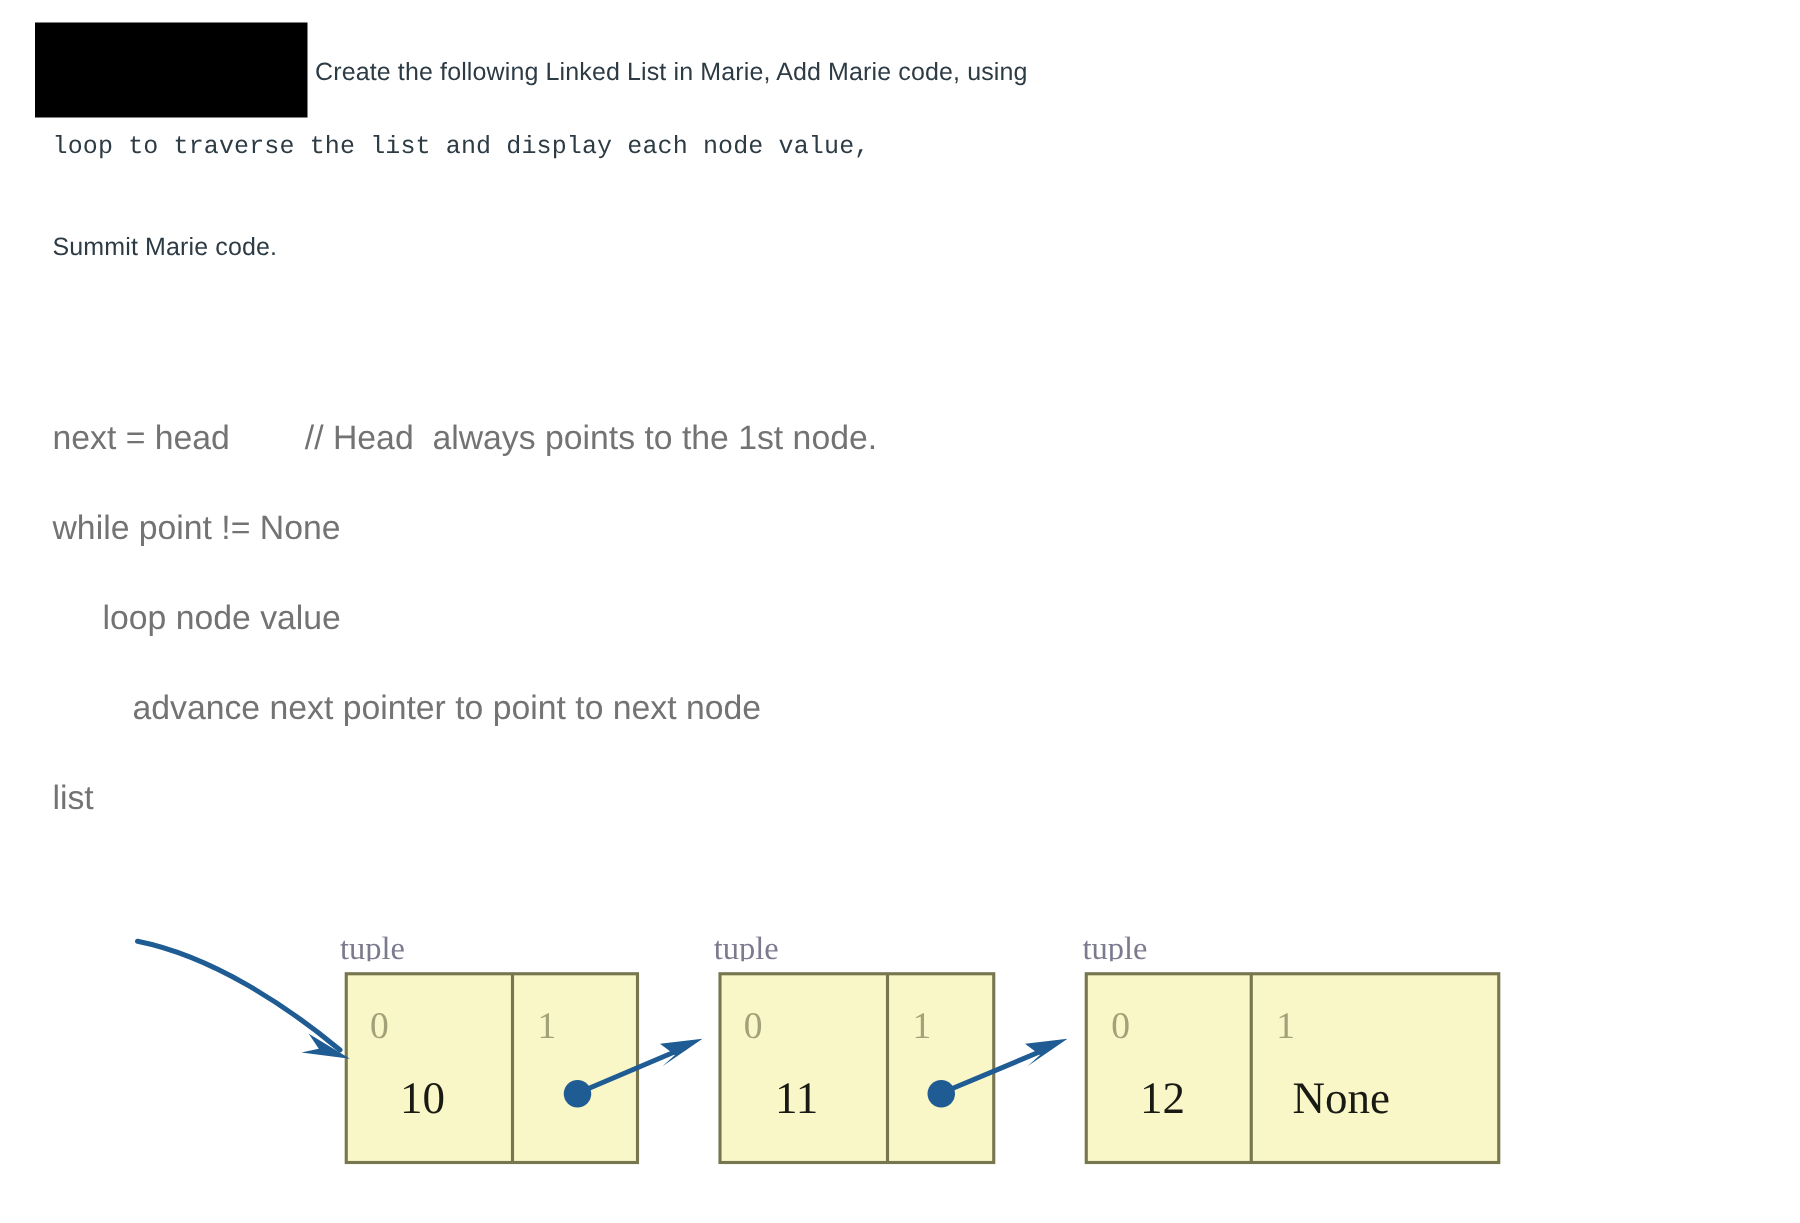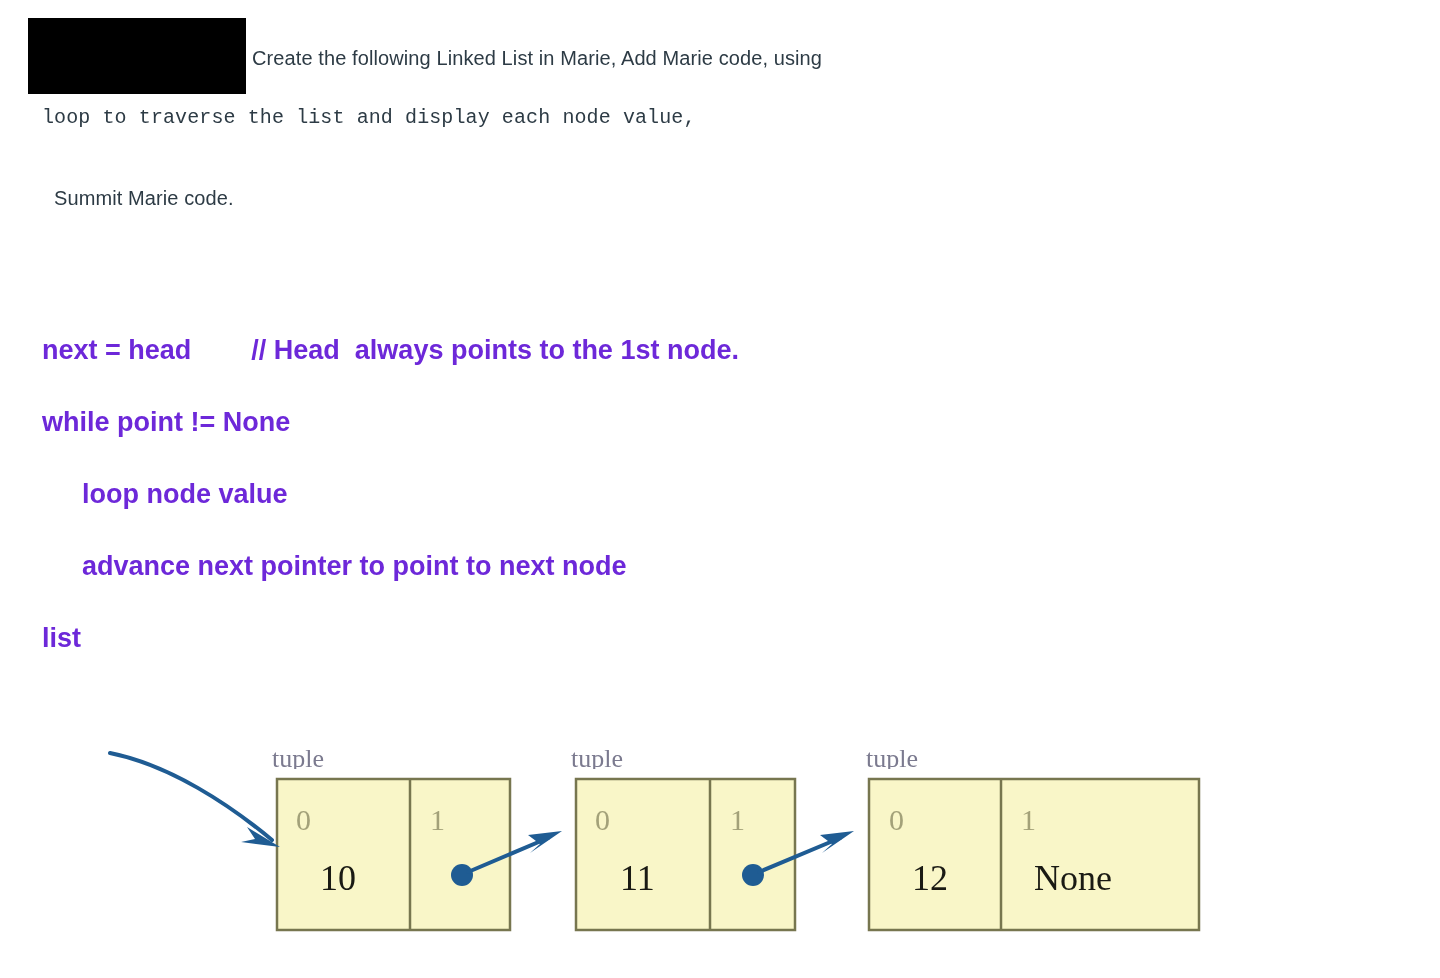--- a/index.html
+++ b/index.html
@@ -40,43 +40,43 @@
     line-height: 1.2;
     letter-spacing: 0.1px;
     white-space: pre;
     color: #2d3b45;
   }
   .prose-line.indent-redaction {
     left: 252px;
   }
   #prompt-line-1 { top: 46px; }
   #prompt-line-2 { top: 106px; font-family: Liberation Mono, monospace; }
-  #prompt-line-3 { top: 186px; margin-left: 12px; }
+  #prompt-line-3 { top: 186px; }
 
   
   #pseudocode-block {
     position: absolute;
     left: 0;
     top: 0;
     width: 1440px;
   }
   .code-line {
     position: absolute;
     left: 42px;
     font-size: 27px;
-    font-weight: 700;
+    font-weight: 400;
     line-height: 1.2;
     white-space: pre;
-    color: #6d28d9;
+    color: #737373;
   }
   .code-line.indented { left: 82px; }
   #code-line-1 { top: 334px; }
   #code-line-2 { top: 406px; }
   #code-line-3 { top: 478px; }
-  #code-line-4 { top: 550px; }
+  #code-line-4 { top: 550px; margin-left: 24px; }
   #code-line-5 { top: 622px; }
 
   
   #linked-list-figure {
     position: absolute;
     left: 100px;
     top: 735px;
     width: 1150px;
     height: 210px;
   }

